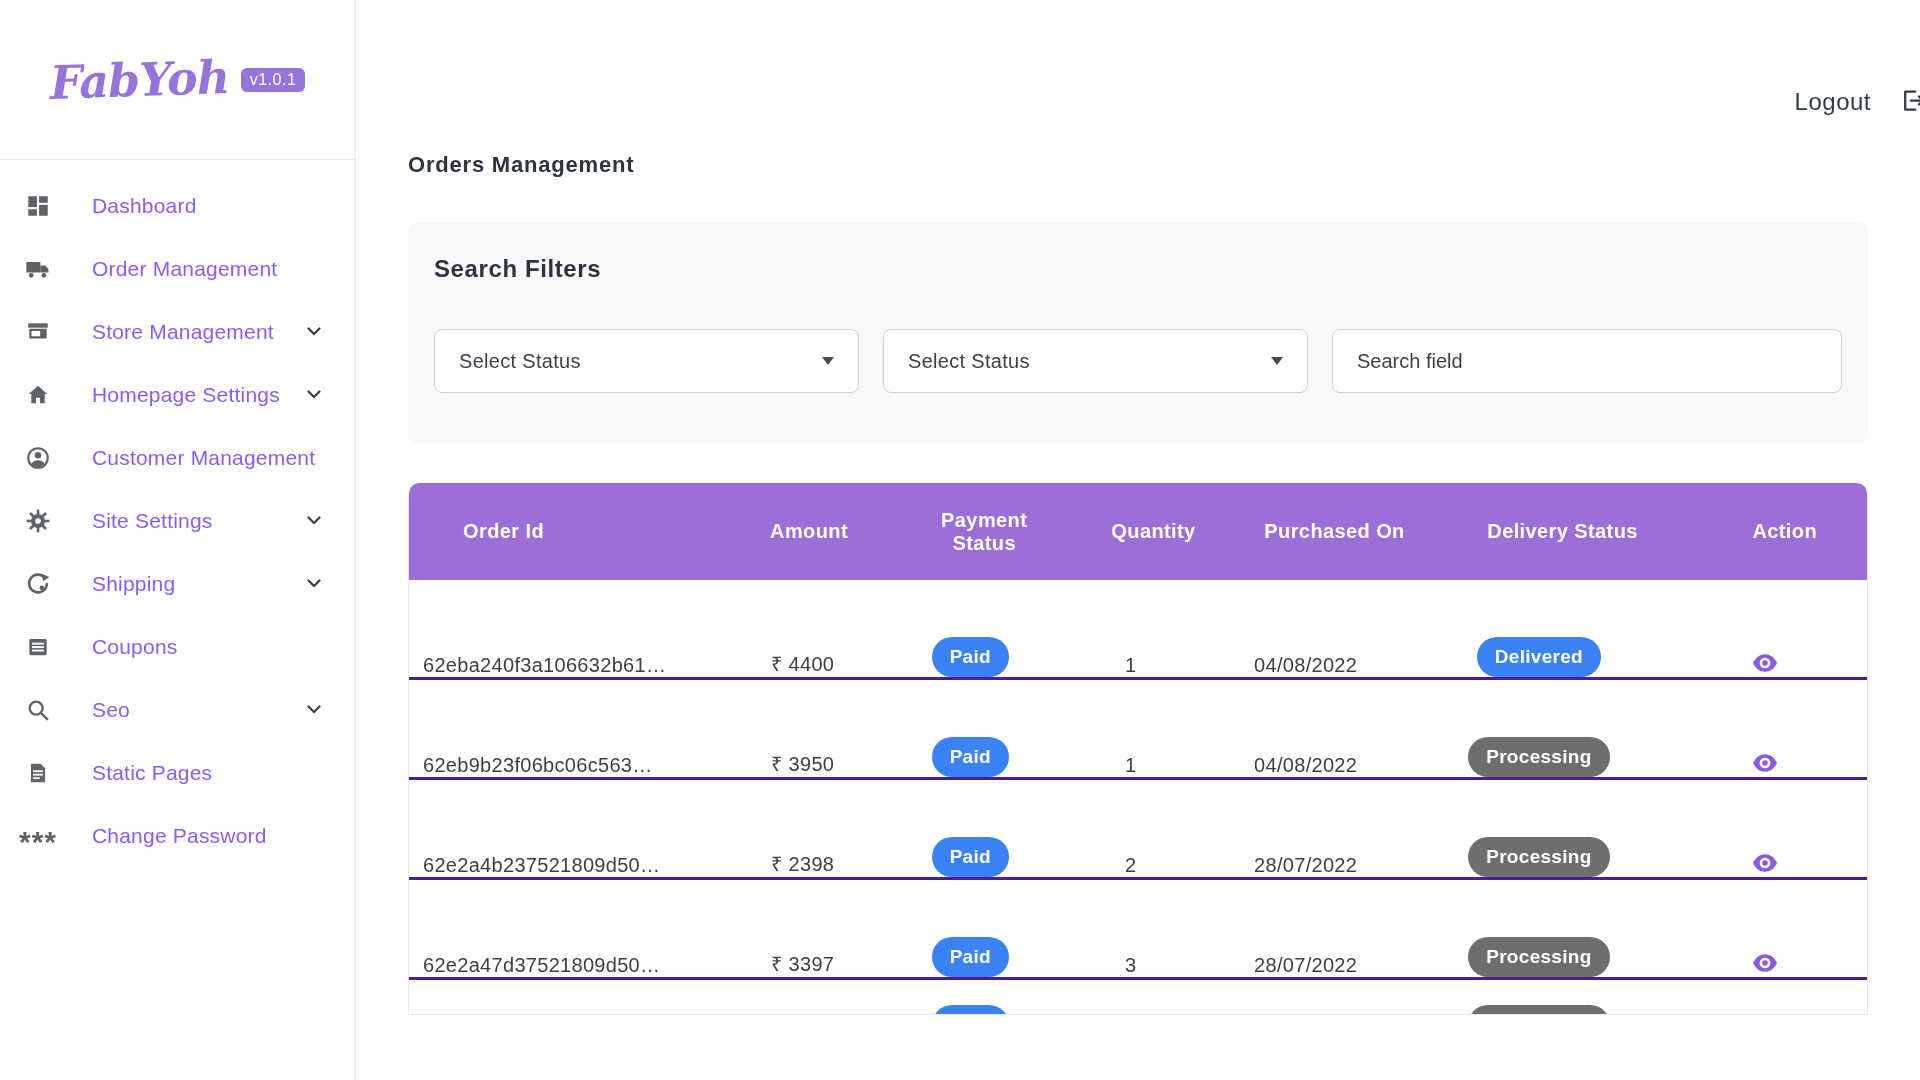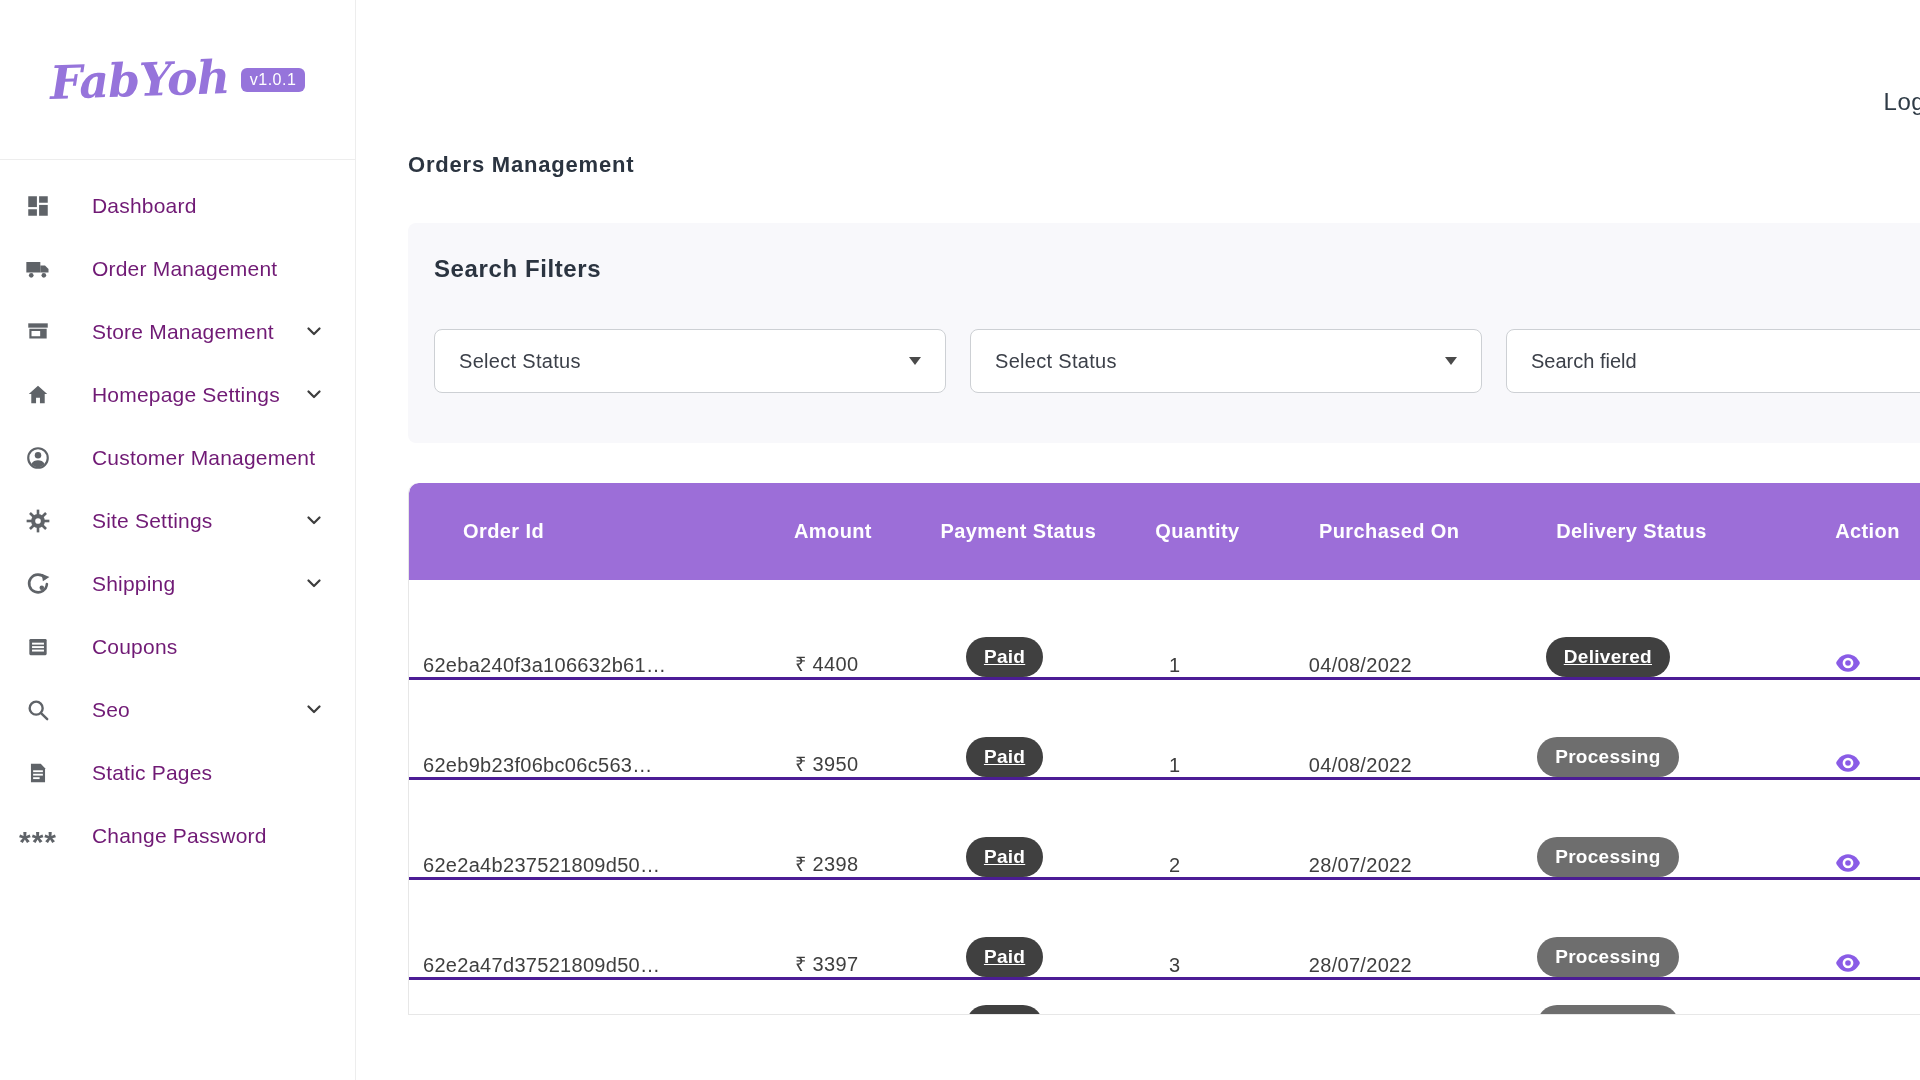--- a/index.html
+++ b/index.html
@@ -11,63 +11,63 @@
   .sidebar { width:356px; height:1080px; background:#ffffff; border-right:1px solid #ededed; flex-shrink:0; }
   .logo-row { height:160px; display:flex; align-items:center; justify-content:center; gap:12px;
               border-bottom:1px solid #ededed; }
   .logo-text { font-family:"DejaVu Serif", serif; font-style:italic; font-weight:bold;
                font-size:46px; color:#9674db; letter-spacing:-1px; transform:rotate(-2deg); }
   .version-badge { background:#9674db; color:#ffffff; font-size:16px; font-weight:normal;
                    border-radius:6px; padding:3px 9px; letter-spacing:0.5px; }
   .nav { padding-top:14px; }
   .nav-item { height:63px; display:flex; align-items:center; padding:0 34px 0 24px; cursor:pointer; }
   .nav-icon { width:28px; height:28px; display:inline-flex; align-items:center; justify-content:center; flex-shrink:0; }
-  .nav-label { margin-left:40px; font-size:21px; color:#701a75; letter-spacing:0.2px; }
+  .nav-label { margin-left:40px; font-size:21px; color:#8b5cf6; letter-spacing:0.2px; }
   .nav-chevron { margin-left:auto; display:inline-flex; }
   .asterisks { font-size:30px; font-weight:bold; color:#5f6368; letter-spacing:1px; line-height:10px; margin-top:12px; }
 
   
   .main { flex:1; position:relative; }
   .topbar { display:flex; justify-content:flex-end; align-items:center; margin:82px 58px 0 0; height:40px; }
   .logout { display:flex; align-items:center; gap:28px; cursor:pointer; }
   .logout-label { font-size:24px; color:#2f3b46; font-weight:500; letter-spacing:0.5px; }
   .page-title { margin:26px 0 0 52px; font-size:22px; line-height:34px; font-weight:700;
                 color:#2b3440; letter-spacing:0.8px; }
 
   
   .filters-card { margin:41px 116px 0 52px; height:220px; background:#f8f8fb; border-radius:8px;
                   padding:30px 26px; }
   .filters-title { font-size:24px; line-height:32px; font-weight:700; color:#2b3440; letter-spacing:0.6px; }
   .filters-row { margin-top:44px; display:flex; gap:24px; }
-  .select-box { width:512px; height:64px; background:#ffffff; border:1px solid #cdd0d4; border-radius:8px;
+  .select-box { width:425px; height:64px; background:#ffffff; border:1px solid #cdd0d4; border-radius:8px;
                 display:flex; align-items:center; justify-content:space-between; padding:0 24px; cursor:pointer;text-align:center; }
   .select-label { font-size:20px; color:#3c4049; letter-spacing:0.3px; }
   .caret { width:0; height:0; border-left:6px solid transparent; border-right:6px solid transparent;
            border-top:8px solid #4a4a4a; }
-  .search-input { width:425px; height:64px; background:#ffffff; border:1px solid #cdd0d4; border-radius:8px;
+  .search-input { width:510px; height:64px; background:#ffffff; border:1px solid #cdd0d4; border-radius:8px;
                   padding:14px 24px; font-size:20px; color:#3c4049; font-family:"Liberation Sans", sans-serif; outline:none; }
   .search-input::placeholder { color:#3c4049; opacity:1; }
 
   
   .table-card { margin:40px 116px 0 52px; height:532px; border:1px solid #e7e7e7; border-top:none;
                 border-radius:10px 10px 0 0; overflow:hidden; background:#ffffff; }
   .thead { height:97px; background:#9c6ed8; display:flex; align-items:center; border-radius:10px 10px 0 0; }
   .th { color:#ffffff; font-size:20px; font-weight:700; letter-spacing:0.4px;margin-left:40px; }
   .trow { height:100px; display:flex; align-items:flex-end; border-bottom:3px solid #4c1d95; background:#ffffff; }
   .td { font-size:20px; color:#3f3f3f; letter-spacing:0.3px; }
   .col-id     { width:22%; text-align:left; padding-left:14px; }
   .col-amount { width:10%; text-align:center; }
   .col-pay    { width:13%; text-align:center; }
   .col-qty    { width:9%;  text-align:center; }
   .col-date   { width:15%; text-align:center; }
   .col-del    { width:17%; text-align:center; }
   .col-action { width:14%; text-align:center; }
   .badge { display:inline-block; color:#ffffff; font-size:19px; font-weight:700; letter-spacing:0.3px;
            padding:9px 18px; border-radius:20px; }
-  .badge-green { background:#404040;text-decoration:underline; }
+  .badge-green { background:#3b82f6; }
   .badge-gray  { background:#6e6e6e; }
   .eye-btn { display:inline-flex; cursor:pointer; vertical-align:middle; }
   .trow-partial { align-items:flex-start; padding-top:25px; border-bottom:none; }
 </style>
 </head>
 <body>
 
 <div class="app">
 
   <aside class="sidebar">

